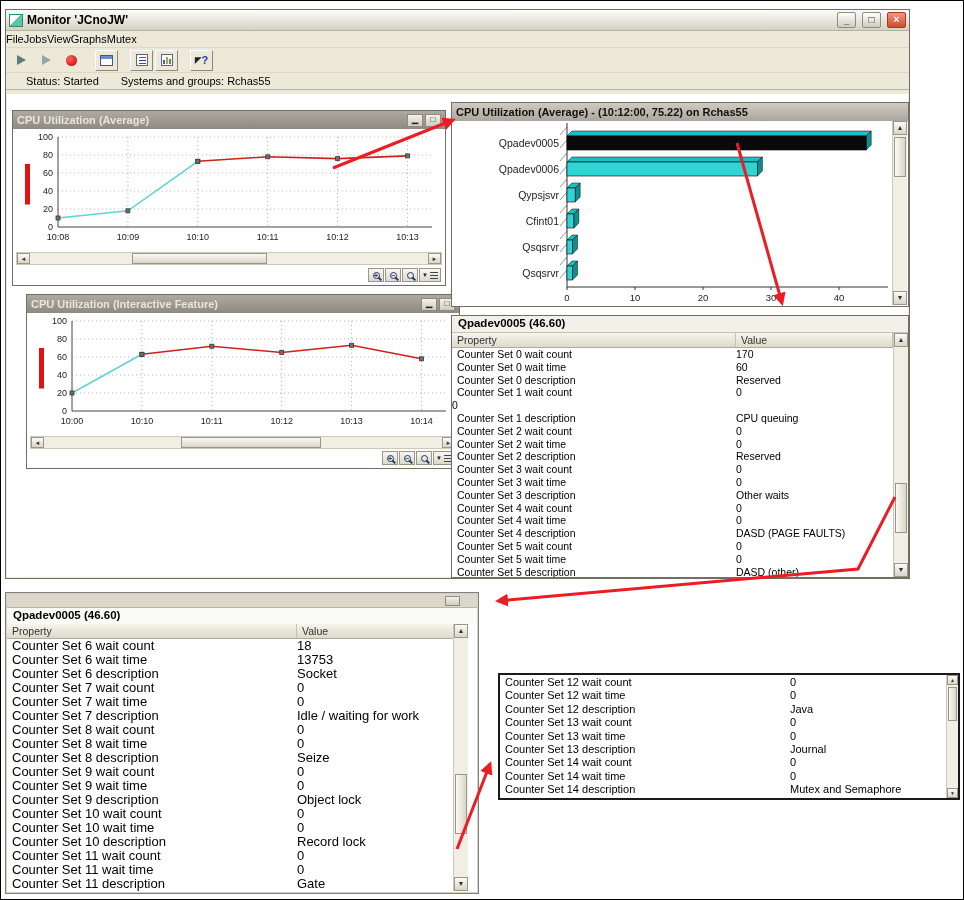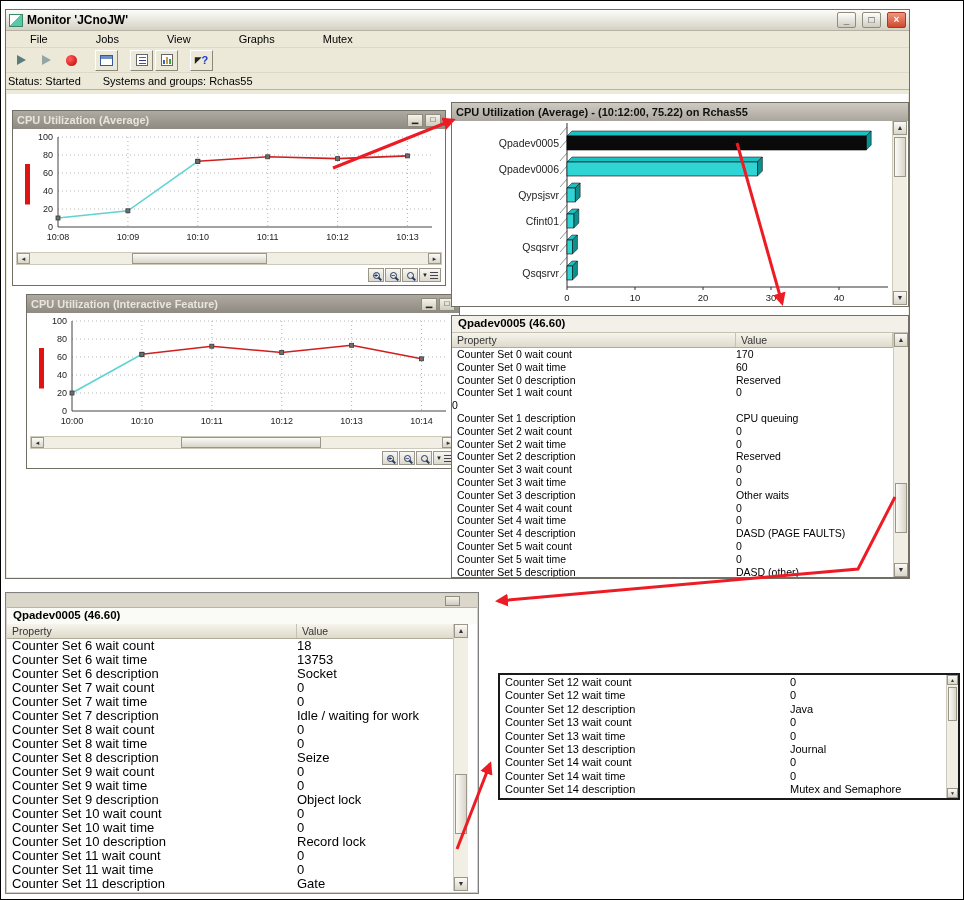--- a/index.html
+++ b/index.html
@@ -7,36 +7,36 @@
   #screen{position:relative;width:964px;height:900px;background:#fff;border:1px solid #000;overflow:hidden}
 
   
   #main-window{position:absolute;left:4px;top:8px;width:905px;height:570px;background:#ece9d8;border:1px solid #716f64}
   .titlebar{height:21px;display:flex;align-items:center;background:linear-gradient(#fcfcfa,#d5d1c3);border-bottom:1px solid #b5b1a4;padding:0 3px;gap:4px}
   .app-icon{width:14px;height:13px;border:1px solid #3a8a6a;background:linear-gradient(135deg,#ffffff 45%,#57c8a8 45%)}
   .title-text{font-size:12px;font-weight:bold;flex:1;white-space:nowrap;overflow:hidden}
   .tb-btn{width:19px;height:16px;border:1px solid #8f8b7d;border-radius:2px;background:linear-gradient(#fefefe,#cfccbf);font-size:10px;line-height:13px;text-align:center;color:#333;margin-left:2px;font-weight:bold;cursor:default}
   .tb-btn.close{background:linear-gradient(#f2967f,#cf4a2d);color:#fff;border-color:#a83a20}
   .menubar{height:17px;display:flex;align-items:center;font-size:11px;border-bottom:1px solid #dcd8ca}
-  .menu-item{padding:1px 24px;cursor:default}
+  .menu-item{padding:1px 0;cursor:default}
   .toolbar{height:25px;display:flex;align-items:center;padding-left:4px;gap:2px;border-bottom:1px solid #dcd8ca}
   .tbtn{width:23px;height:21px;display:inline-flex;align-items:center;justify-content:center;border:1px solid transparent}
   .tbtn.raised{background:#ece9d8;border-color:#fff #8a8878 #8a8878 #fff}
   .gap{width:8px}
   .icon-play{width:0;height:0;border-left:9px solid #5a7d7d;border-top:5px solid transparent;border-bottom:5px solid transparent}
   .icon-play.dim{border-left-color:#93a6a6}
   .icon-record{width:11px;height:11px;border-radius:50%;background:radial-gradient(circle at 35% 35%,#f55 10%,#b00)}
   .icon-props{width:13px;height:11px;border:1px solid #335a9a;background:#fff;position:relative}
   .icon-props:before{content:"";position:absolute;left:0;right:0;top:0;height:3px;background:#6f8fc0}
   .icon-list{width:12px;height:12px;border:1px solid #666;background:#fff;position:relative}
   .icon-list:before{content:"";position:absolute;left:2px;top:2px;width:7px;height:1px;background:#383;box-shadow:0 3px 0 #338,0 6px 0 #a33}
   .icon-graph{width:12px;height:12px;border:1px solid #666;background:#fff;background-image:linear-gradient(#36c,#36c),linear-gradient(#c93,#c93),linear-gradient(#3a3,#3a3);background-size:2px 4px,2px 7px,2px 5px;background-position:1px 5px,4px 2px,7px 4px;background-repeat:no-repeat}
   .icon-help-arrow{font-size:9px;color:#222;line-height:9px}
   .icon-help-q{font-size:11px;font-weight:bold;color:#2338cc;line-height:11px}
-  .statusbar{height:17px;display:flex;align-items:center;font-size:11px;padding-left:2px;background:#ece9d8;border-bottom:1px solid #b5b1a4}
+  .statusbar{height:17px;display:flex;align-items:center;font-size:11px;padding-left:20px;background:#ece9d8;border-bottom:1px solid #b5b1a4}
   .status-right{margin-left:22px}
   .client{position:absolute;left:1px;right:1px;top:84px;bottom:1px;background:#fff}
 
   
   .panel{position:absolute;background:#fff;border:1px solid #716f64}
   .cw-title{position:absolute;top:0;left:0;right:0;height:18px;display:flex;align-items:center;padding:0 4px;background:linear-gradient(#aeaaa2,#8e8a82);font-size:11px;font-weight:bold;color:#e8e5dc;white-space:nowrap}
   .cw-title.active{background:linear-gradient(#cfcbc3,#aaa69e);color:#111}
   .cw-title-text{flex:1;overflow:hidden}
   .cw-btn{width:16px;height:13px;border:1px solid #8f8b7d;background:linear-gradient(#f4f2ea,#cfccbf);font-size:8px;line-height:10px;text-align:center;color:#222;margin-left:2px}
   .cw-body{position:absolute;top:18px;left:1px;right:1px;bottom:1px;background:#fff}

